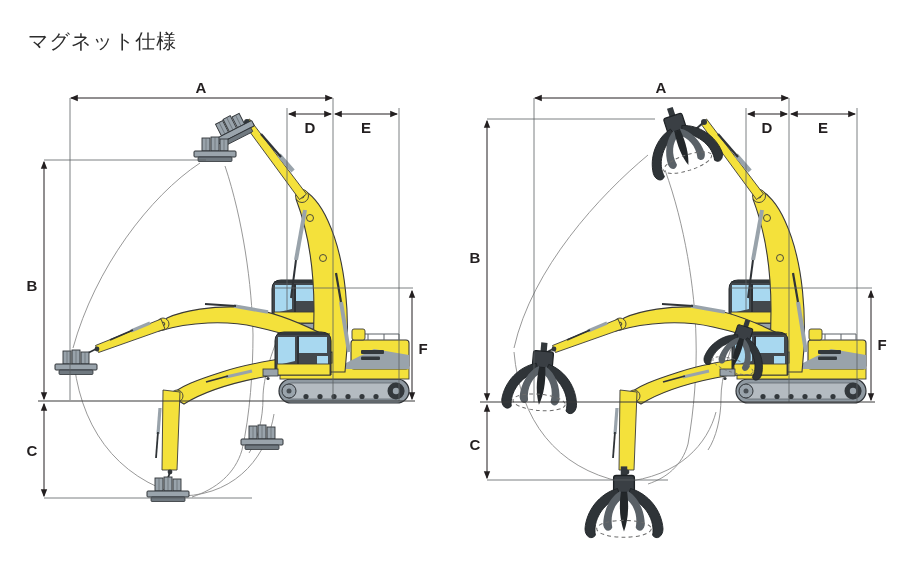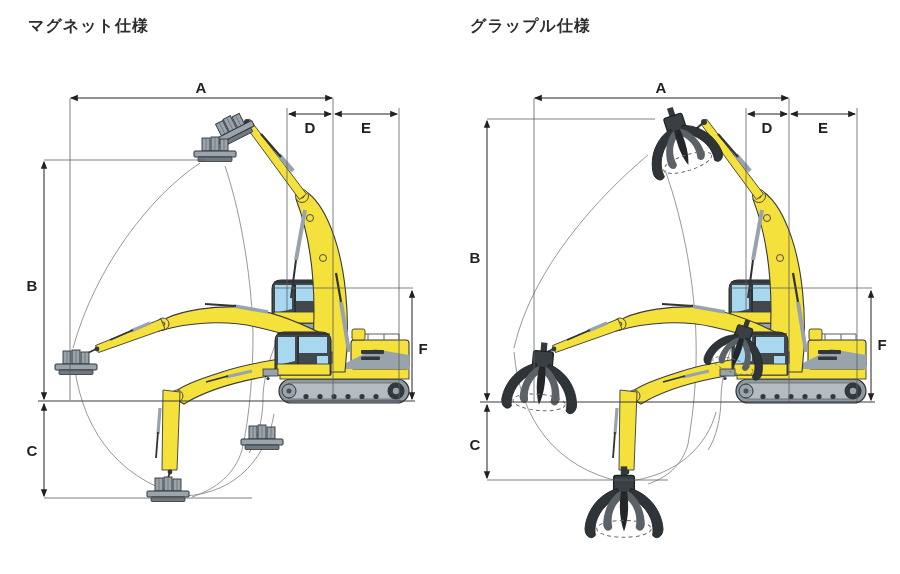--- a/index.html
+++ b/index.html
@@ -1,37 +1,36 @@
 <!DOCTYPE html>
 <html style="--background: #FFFFFF; --machine_yellow: #F4E13B; --window_blue: #A8D8F0; --grey_light: #99A3AB; --grey_mid: #707980; --track_dark: #33383C; --outline: #3A3A3A; --dim_line: #231F20; --envelope: #8C8C8C; --title_text: #2D2D2D;"><head>
 <meta charset="utf-8">
 <style>
   html,body{margin:0;padding:0;background:#fff;}
   .stage{position:relative;width:900px;height:574px;background:var(--background,#fff);
          font-family:"Liberation Sans","DejaVu Sans",sans-serif;overflow:hidden;}
-  .spec-title{position:absolute;top:16px;font-size:16px;font-weight:700;color:var(--title_text,#2d2d2d);letter-spacing:1px;}
+  .spec-title{position:absolute;top:28px;font-size:20px;font-weight:400;color:var(--title_text,#2d2d2d);letter-spacing:1px;}
   .spec-title.left{left:28px;} .spec-title.right{left:470px;}
   svg{position:absolute;left:0;top:0;}
   .cY{fill:var(--machine_yellow);stroke:var(--outline);stroke-width:1.1;}
   .cYt{fill:var(--machine_yellow);stroke:var(--outline);stroke-width:.9;}
   .cB{fill:var(--window_blue);stroke:none;}
   .dk{fill:var(--track_dark);stroke:none;}
   .dim{stroke:var(--dim_line);stroke-width:1;fill:none;}
   .ext{stroke:#5a5f63;stroke-width:.8;fill:none;}
   .gnd{stroke:#3a3a3a;stroke-width:1.2;fill:none;}
   .env{stroke:var(--envelope);stroke-width:.9;fill:none;}
   .lbl{font:700 15px "Liberation Sans","DejaVu Sans",sans-serif;fill:var(--dim_line);text-anchor:middle;}
   .cabF{fill:#43484d;stroke:#24282b;stroke-width:1;}
 </style>
 </head>
 <body>
 
 <div class="stage">
   <div class="spec-title left">マグネット仕様</div>
-  <div class="spec-title right">グラップル仕様</div>
 
   <svg width="900" height="574" viewBox="0 0 900 574">
     <defs>
       <marker id="ar" viewBox="0 0 10 10" refX="8.5" refY="5" markerWidth="8" markerHeight="8" orient="auto-start-reverse" markerUnits="userSpaceOnUse">
         <path d="M0,1 L10,5 L0,9 Z" fill="#231F20"></path>
       </marker>
 
       <g id="cab">
         <path class="cabF" d="M275,375 L275,341 Q275,332 284,332 L321,332 Q331,332 331,341 L331,375 Z"></path>
         <path class="cB" d="M278,337 L295,337 L295,361 L278,365 Z"></path>

